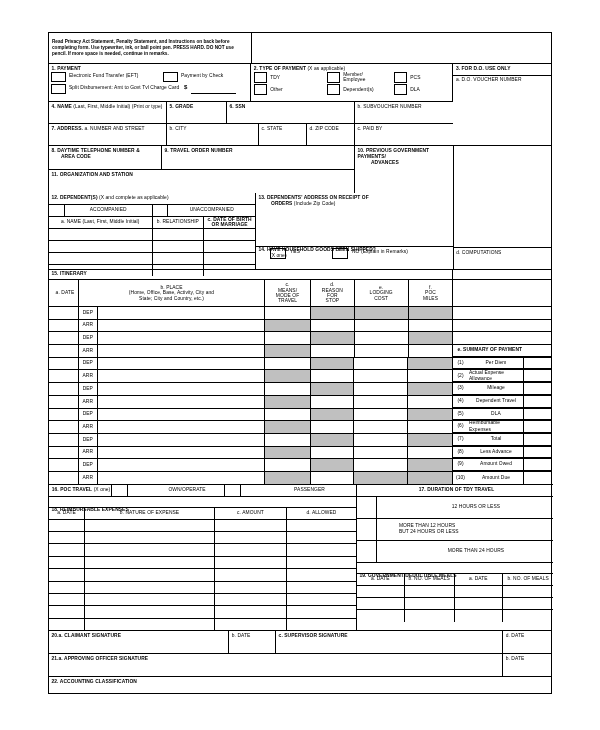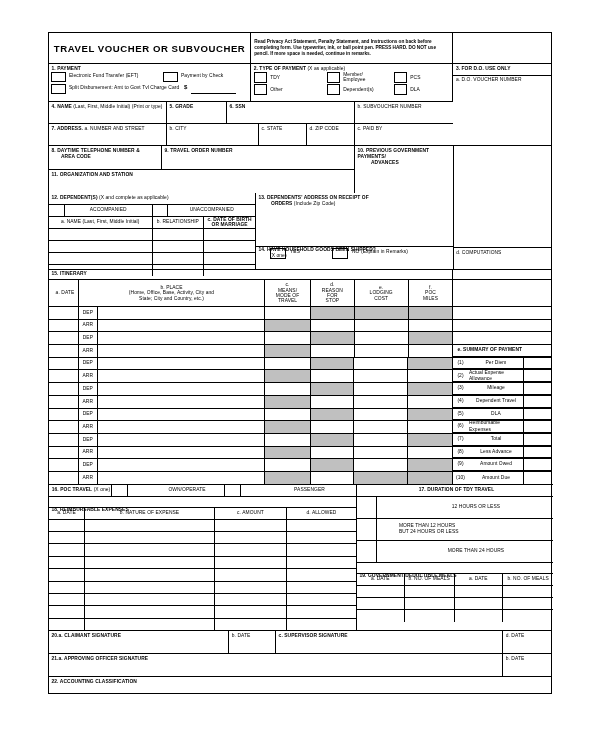--- a/index.html
+++ b/index.html
@@ -39,23 +39,20 @@
   }
   .vcent{display:flex;align-items:center;justify-content:center;}
 </style>
 </head>
 <body>
 
 <div id="sheet">
 
   <div class="row" style="height:30px;">
     <div class="cell bbr vcent" style="width:203px;">
-      <div class="ttl">TRAVEL VOUCHER OR SUBVOUCHER</div>
-    </div>
-    <div class="cell bbr vcent" style="width:203px;">
       <div class="instr">Read Privacy Act Statement, Penalty Statement, and Instructions on back before completing form.  Use typewriter, ink, or ball point pen.  PRESS HARD.  DO NOT use pencil.  If more space is needed, continue in remarks.</div>
     </div>
     <div class="cell" style="width:98px;"></div>
   </div>
 
   <div class="row" style="height:38px;">
 
     <div class="cell bbt bbr" style="width:203px;">
       <div class="lbl bold">1. PAYMENT</div>
       <div style="position:relative;height:24px;">

